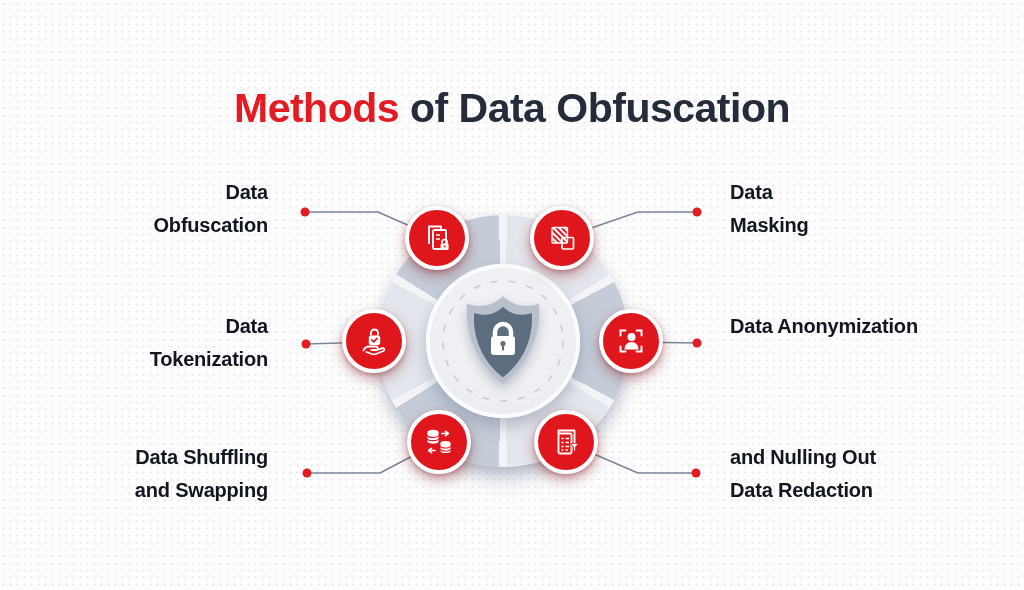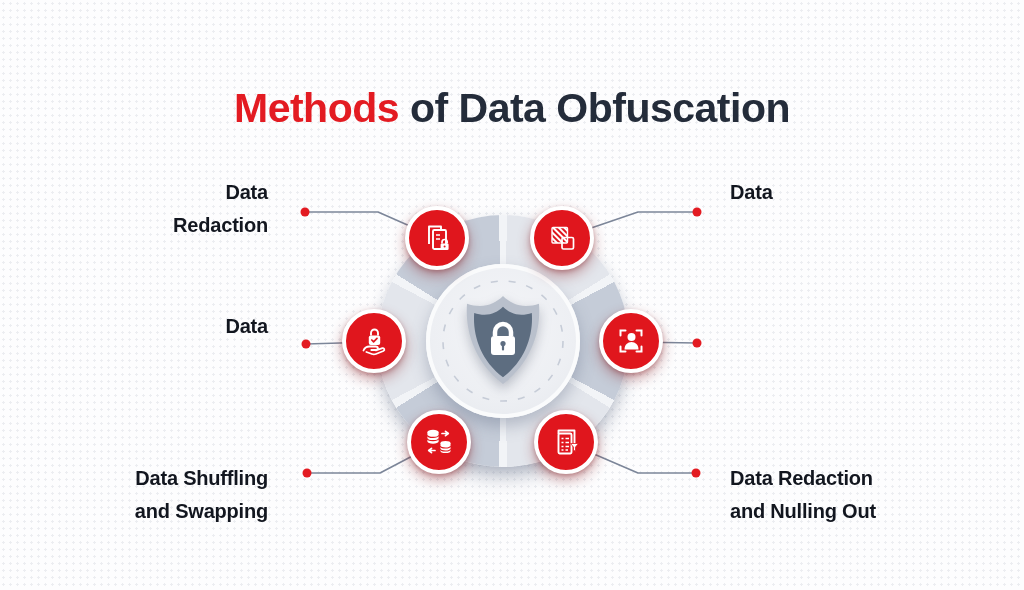--- a/index.html
+++ b/index.html
@@ -67,21 +67,21 @@
   .n-l{left:374px;top:341px}
   .n-r{left:631px;top:341px}
   .n-bl{left:439px;top:442px}
   .n-br{left:566px;top:442px}
   .label{
     position:absolute;z-index:6;font-size:20px;font-weight:700;line-height:33px;
     color:var(--label-text);letter-spacing:-0.2px;
   }
   .label.left{right:756px;text-align:right;}
   .label.right{left:730px;text-align:left;}
-  .r1{top:176px}.r2{top:310px}.r3{top:462px}
+  .r1{top:176px}.r2{top:310px}.r3{top:441px}
 </style>
 </head>
 <body>
 
 <div class="canvas">
 
   <h1 class="title"><span class="hl">Methods</span><span> of Data Obfuscation</span></h1>
 
   <svg class="connectors" width="1024" height="590" viewBox="0 0 1024 590">
     <g fill="none" stroke="#7c8699" stroke-width="1.6" stroke-linejoin="round">
@@ -196,32 +196,35 @@
         <path d="M12.5,17.5 h2 M16.5,17.5 h3.5"></path>
         <path d="M12.5,21.5 h2 M16.5,21.5 h3.5"></path>
         <path d="M12.5,25 h2 M16.5,25 h2.5"></path>
       </g>
       <path d="M21.5,18.5 h8 l-3,3.6 v4.4 l-2,-1.6 v-2.8 z" fill="#ffffff" stroke="#e0161d" stroke-width="0.8"></path>
     </svg>
   </div>
 
   <div class="label left r1">
     <div>Data</div>
-    <div>Redaction</div>
+    <div>Obfuscation</div>
   </div>
   <div class="label right r1">
     <div>Data</div>
+    <div>Masking</div>
   </div>
   <div class="label left r2">
     <div>Data</div>
+    <div>Tokenization</div>
   </div>
   <div class="label right r2">
+    <div>Data Anonymization</div>
   </div>
   <div class="label left r3">
     <div>Data Shuffling</div>
     <div>and Swapping</div>
   </div>
   <div class="label right r3">
+    <div>and Nulling Out</div>
     <div>Data Redaction</div>
-    <div>and Nulling Out</div>
   </div>
 
 </div>
 
 </body></html>

